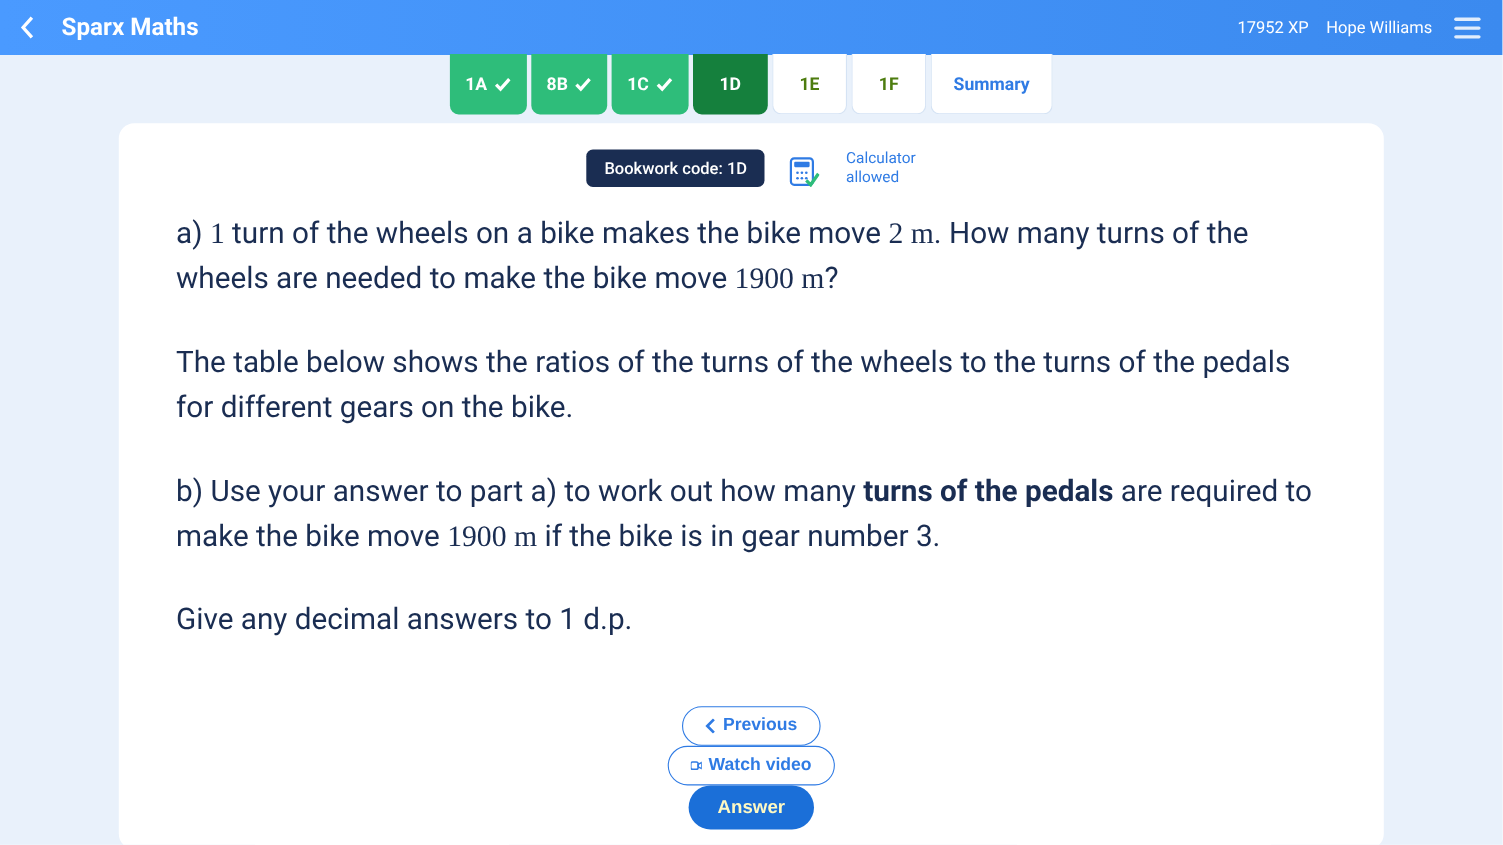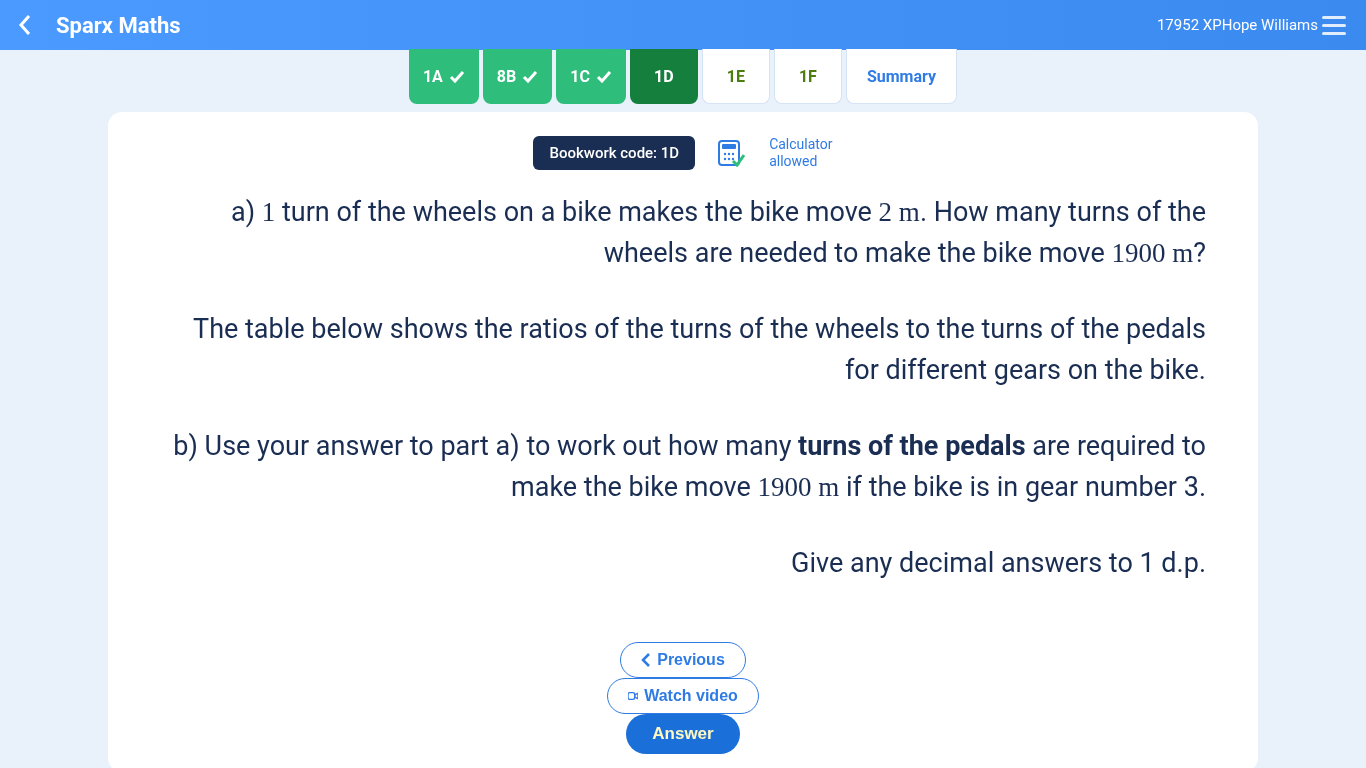--- a/index.html
+++ b/index.html
@@ -27,21 +27,21 @@
   align-items: center;
   justify-content: center;
   cursor: pointer;
 }
 .back-btn svg { width: 14px; height: 22px; stroke: white; stroke-width: 3; fill: none; }
 .logo {
   font-size: 22px;
   font-weight: 700;
   margin-left: 6px;
 }
-.header-right { margin-left: auto; display: flex; align-items: center; font-size: 15px; }
+.header-right { margin-left: auto; display: flex; align-items: center; gap: 16px; font-size: 15px; }
 .menu-btn { display: flex; flex-direction: column; gap: 5px; cursor: pointer; padding: 4px; opacity: 0.85; }
 .menu-btn span { width: 24px; height: 3px; background: white; border-radius: 2px; }
 
 
 .tabs {
   display: flex;
   justify-content: center;
   gap: 4px;
   padding-top: 0;
   margin-top: -1px;
@@ -86,28 +86,28 @@
   margin-bottom: 22px;
 }
 .bookwork {
   background: #1a2d52;
   color: white;
   padding: 8px 16px;
   border-radius: 6px;
   font-size: 15px;
   font-weight: 500;
 }
-.calc { display: flex; align-items: center; gap: 24px; }
+.calc { display: flex; align-items: flex-end; gap: 24px; }
 .calc-icon { width: 28px; height: 28px; position: relative; }
 .calc-text { color: #2f7be4; font-size: 14px; line-height: 1.2; }
 
 
 .question {
   flex: 1;
-  text-align: right;
+  text-align: left;
   color: #1a2d52;
   font-size: 27px;
   line-height: 1.5;
   padding: 0 12px;
 }
 .question p { margin-bottom: 36px; }
 .mathnum { font-family: Georgia, "Times New Roman", serif; }
 .bold { font-weight: 700; }
 
 

